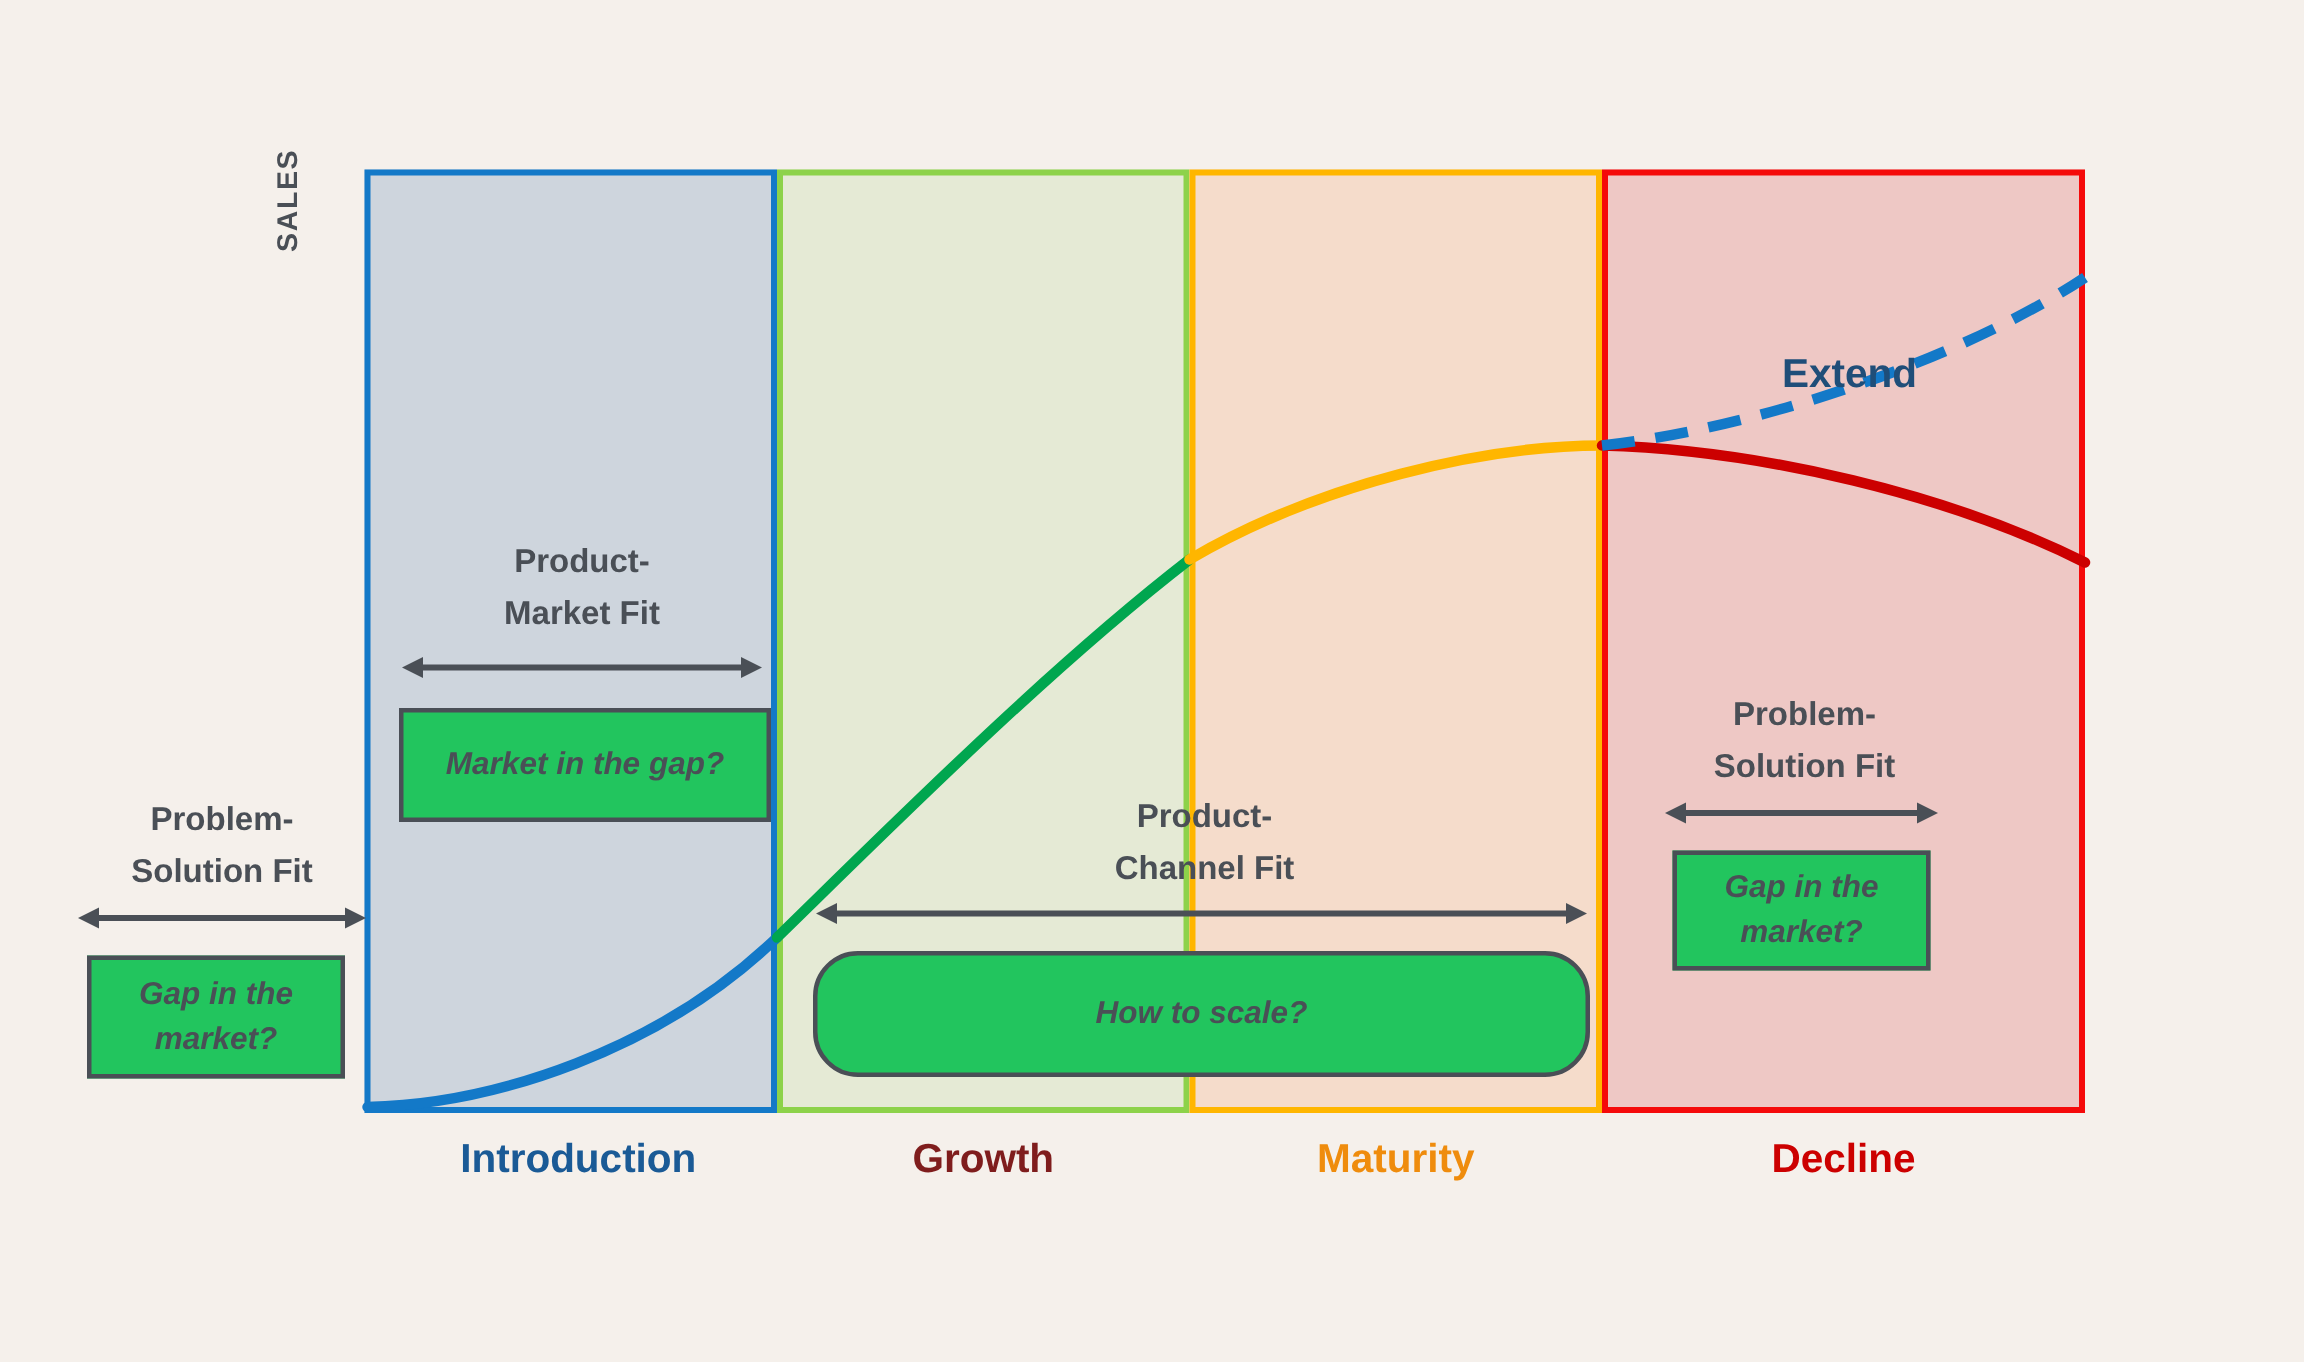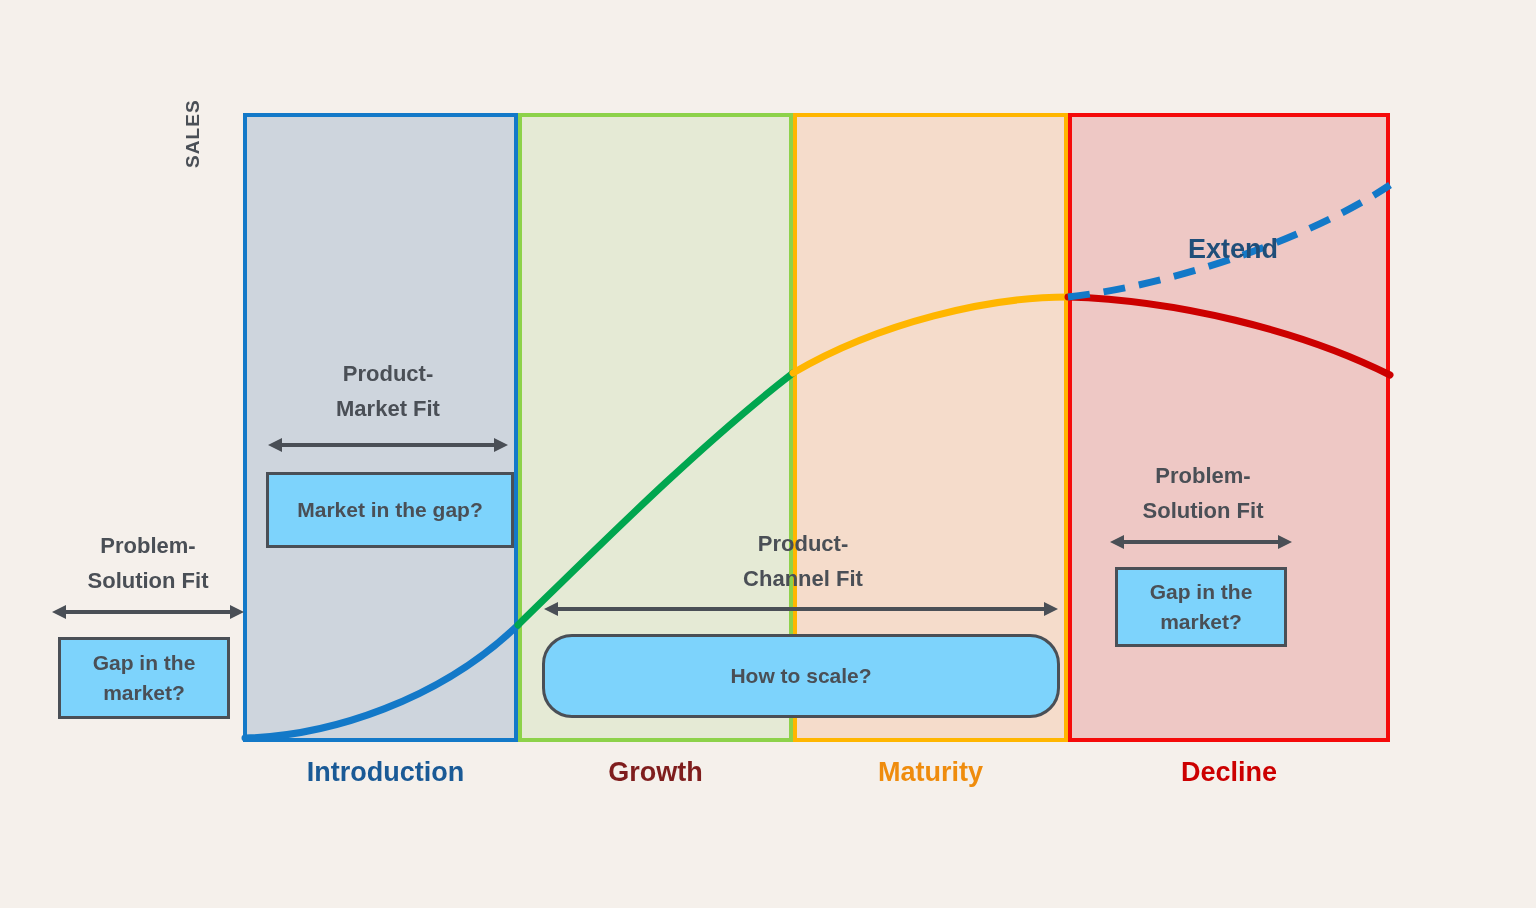--- a/index.html
+++ b/index.html
@@ -67,31 +67,32 @@
   .ann-title {
     font-size: 22px;
     font-weight: bold;
     line-height: 1.6;
     color: #4a4f56;
     text-align: center;
     white-space: pre-line;
   }
   .ann-box {
     box-sizing: border-box;
-    background: #7dd3fc;
+    background: #22c55e;
     border: 3px solid #4a4f56;
     color: #4a4f56;
     font-size: 21px;
     font-weight: bold;
     line-height: 1.45;
     display: flex;
     align-items: center;
     justify-content: center;
     text-align: center;
     white-space: pre-line;
+    font-style: italic;
   }
   .ann-arrow { height: 22px; }
 
   
   #psf-left-title { left: 52px;  top: 528px; width: 192px; }
   #psf-left-arrow { left: 52px;  top: 601px; width: 192px; }
   #psf-left-box   { left: 58px;  top: 637px; width: 172px; height: 82px; }
 
   
   #pmf-title { left: 268px; top: 356px; width: 240px; }

